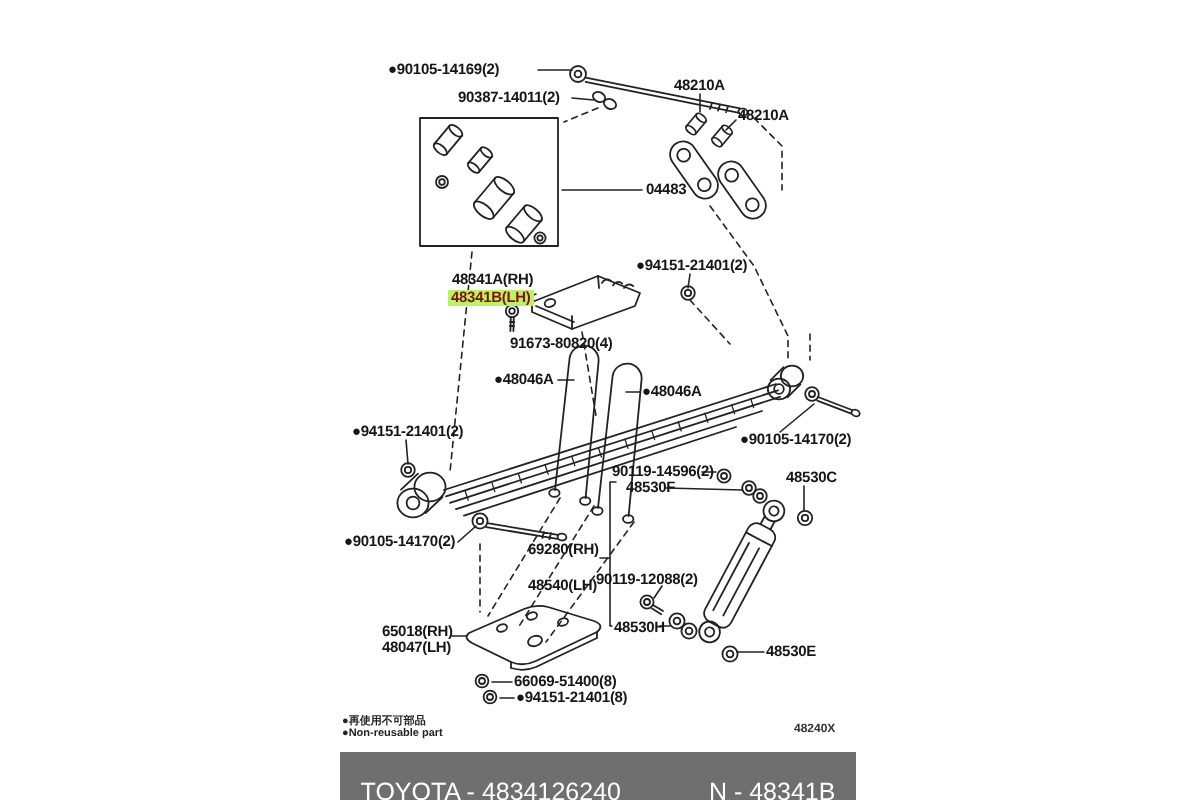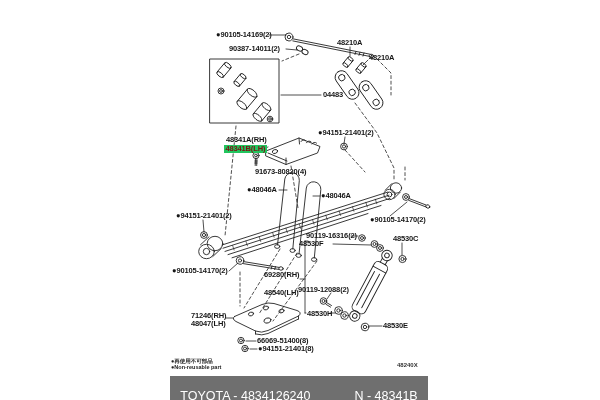--- a/index.html
+++ b/index.html
@@ -1,21 +1,21 @@
 <!DOCTYPE html>
 <html><head>
 <meta charset="utf-8">
 <style>
   html,body{margin:0;padding:0;background:#fff;}
   .stage{position:relative;width:600px;height:400px;background:#ffffff;overflow:hidden;
          font-family:"Liberation Sans",sans-serif;}
   .art{position:absolute;left:0;top:0;}
   .lbl{position:absolute;font:700 7.5px/1.1 "Liberation Sans",sans-serif;
        color:#161616;white-space:nowrap;letter-spacing:-0.15px;}
-  .hl{background:#22c55e;color:#7e1214;padding:0 1.5px;}
+  .hl{background:#bef264;color:#7e1214;padding:0 1.5px;}
   .note{position:absolute;font:700 5.5px/1.1 "Liberation Sans",sans-serif;
         color:#222;white-space:nowrap;}
   .figcode{position:absolute;font:700 6px/1 "Liberation Sans",sans-serif;color:#333;}
   .footer{position:absolute;left:170px;top:376px;width:258px;height:40px;background:#6f6f6f;
           color:#fff;display:flex;align-items:center;justify-content:center;gap:44px;
           font:400 12.5px/1 "Liberation Sans",sans-serif;text-decoration:underline;}
 </style>
 </head>
 <body>
 
@@ -194,43 +194,43 @@
       <ellipse cx="281.5" cy="311" rx="2.6" ry="1.8" transform="rotate(-18 281.5 311)"></ellipse>
       <ellipse cx="267.5" cy="320.5" rx="3.6" ry="2.5" transform="rotate(-18 267.5 320.5)"></ellipse>
       <path d="M255.5,331 V334 M298.5,316 V319 M255.5,334 Q262,336 268,333.5 L298.5,319"></path>
       <circle cx="241" cy="340.5" r="3.2"></circle>
         <circle cx="241" cy="340.5" r="1.5"></circle>
       <circle cx="245" cy="348.5" r="3.2"></circle>
         <circle cx="245" cy="348.5" r="1.5"></circle>
     </g>
   </svg>
 
-  <div class="lbl" style="left:216px;top:31px">●90105-14169(2)</div>
+  <div class="lbl" style="left:194px;top:31px">●90105-14169(2)</div>
   <div class="lbl" style="left:229px;top:45px">90387-14011(2)</div>
   <div class="lbl" style="left:323px;top:91px">04483</div>
   <div class="lbl" style="left:337px;top:39px">48210A</div>
   <div class="lbl" style="left:369px;top:54px">48210A</div>
   <div class="lbl" style="left:318px;top:129px">●94151-21401(2)</div>
   <div class="lbl" style="left:226px;top:136px">48341A(RH)</div>
   <div class="lbl hl" style="left:224px;top:145px">48341B(LH)</div>
   <div class="lbl" style="left:255px;top:168px">91673-80820(4)</div>
   <div class="lbl" style="left:247px;top:186px">●48046A</div>
   <div class="lbl" style="left:321px;top:192px">●48046A</div>
   <div class="lbl" style="left:176px;top:212px">●94151-21401(2)</div>
   <div class="lbl" style="left:172px;top:267px">●90105-14170(2)</div>
   <div class="lbl" style="left:370px;top:216px">●90105-14170(2)</div>
-  <div class="lbl" style="left:306px;top:232px">90119-16316(2)</div>
-  <div class="lbl" style="left:299px;top:240px">48530F</div>
+  <div class="lbl" style="left:306px;top:232px">90119-14596(2)</div>
+  <div class="lbl" style="left:313px;top:240px">48530F</div>
   <div class="lbl" style="left:393px;top:235px">48530C</div>
   <div class="lbl" style="left:264px;top:271px">69280(RH)</div>
   <div class="lbl" style="left:264px;top:289px">48540(LH)</div>
   <div class="lbl" style="left:298px;top:286px">90119-12088(2)</div>
   <div class="lbl" style="left:307px;top:310px">48530H</div>
   <div class="lbl" style="left:383px;top:322px">48530E</div>
-  <div class="lbl" style="left:191px;top:312px">71246(RH)</div>
+  <div class="lbl" style="left:191px;top:312px">65018(RH)</div>
   <div class="lbl" style="left:191px;top:320px">48047(LH)</div>
   <div class="lbl" style="left:257px;top:337px">66069-51400(8)</div>
   <div class="lbl" style="left:258px;top:345px">●94151-21401(8)</div>
 
   <div class="note" style="left:171px;top:358px">●再使用不可部品</div>
   <div class="note" style="left:171px;top:364px">●Non-reusable part</div>
   <div class="figcode" style="left:397px;top:362px">48240X</div>
 
   <div class="footer">
     <span>TOYOTA - 4834126240</span>

